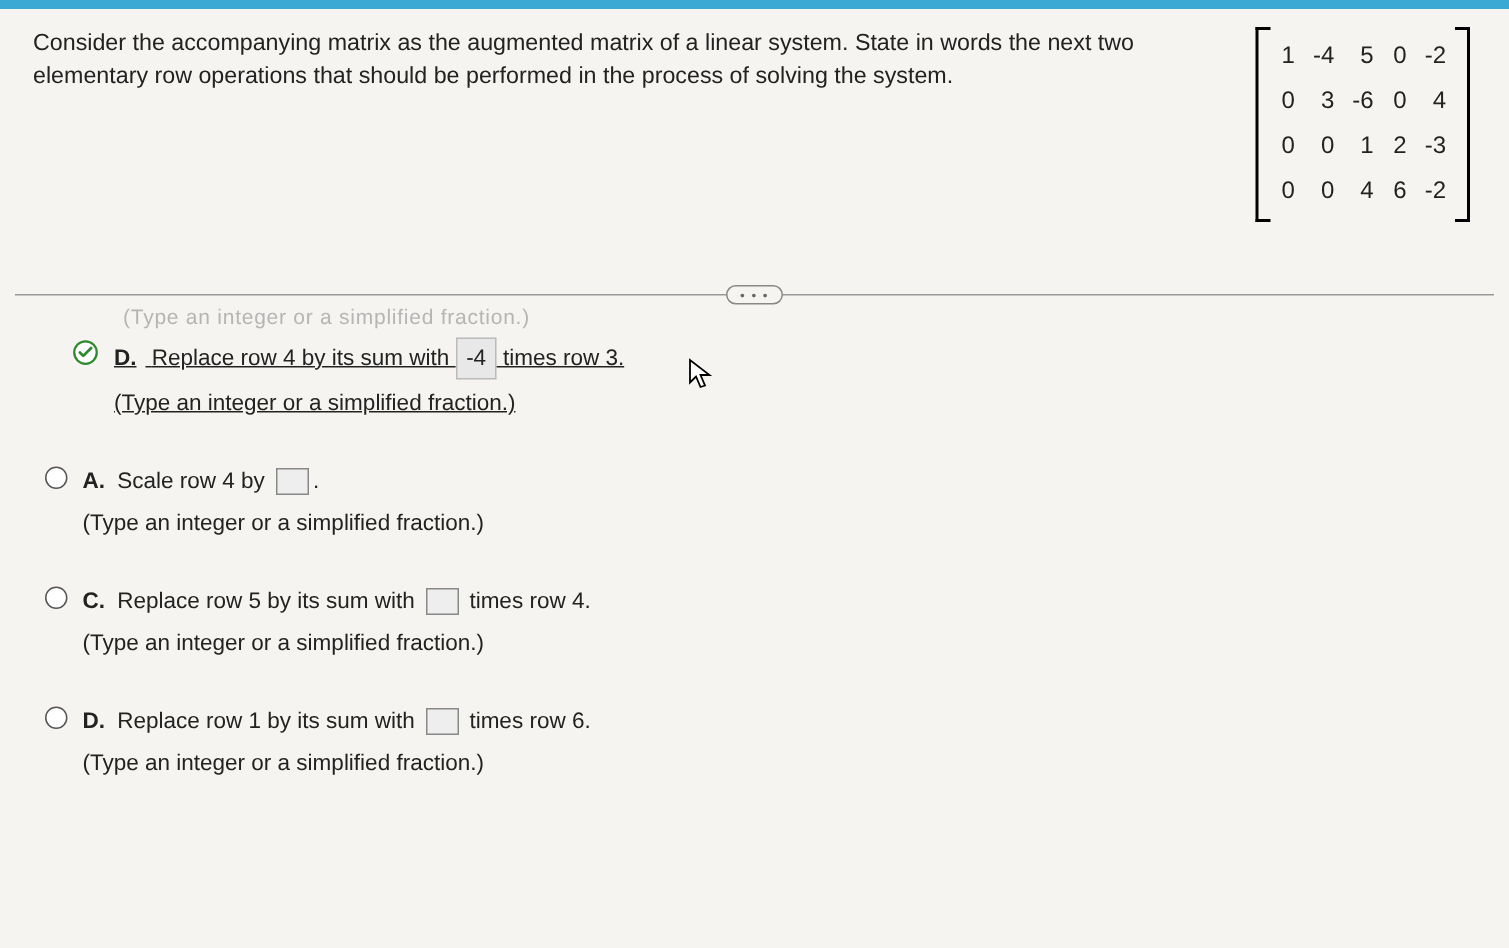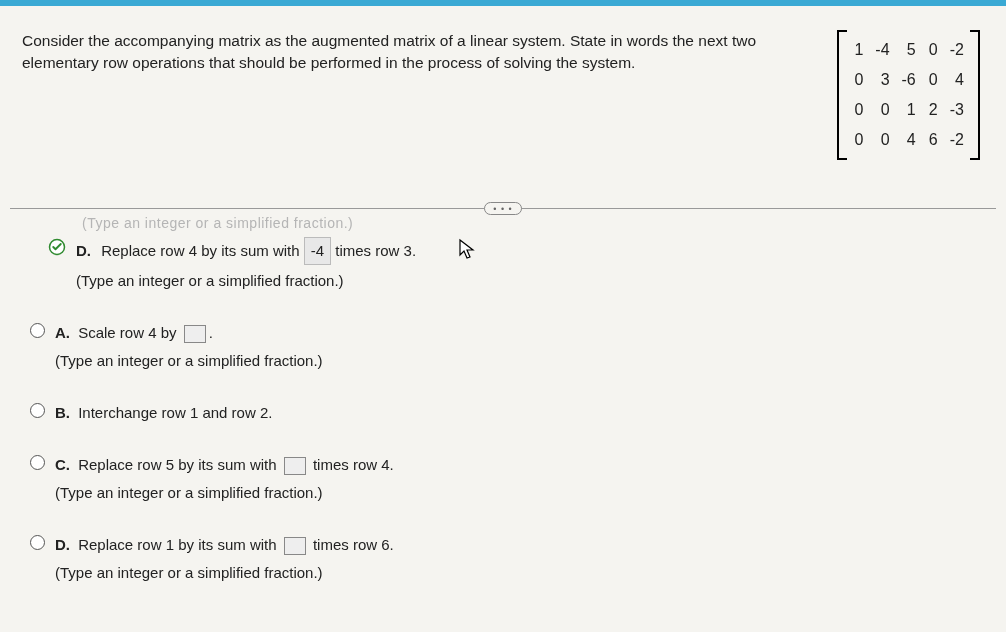--- a/index.html
+++ b/index.html
@@ -12,21 +12,21 @@
       height: 632px;
       overflow: hidden;
       position: relative;
     }
     .top-bar {
       height: 6px;
       background: #3aa9d4;
     }
     .question-header {
       display: flex;
-      padding: 24px 22px 0 22px;
+      padding: 12px 22px 0 22px;
       gap: 30px;
     }
     .question-text {
       flex: 1;
       line-height: 1.45;
       font-size: 15.5px;
     }
     .matrix-area {
       display: flex;
       align-items: center;
@@ -85,20 +85,21 @@
       letter-spacing: 0.5px;
       margin-bottom: 6px;
       font-style: normal;
     }
     .prev-option {
       display: flex;
       align-items: flex-start;
       gap: 10px;
       margin-left: 26px;
       margin-bottom: 6px;
+      text-decoration: underline;
     }
     .check-icon {
       width: 18px; height: 18px;
       flex-shrink: 0;
       margin-top: 1px;
     }
     .opt-label { font-weight: bold; margin-right: 6px; }
     .opt-text { line-height: 1.6; }
     .filled-answer {
       background: #e8e8e8;
@@ -219,27 +220,20 @@
 
     <div class="choice-row">
       <div class="radio"></div>
       <div class="opt-text">
         <span class="choice-letter">A.</span>
         <span>Scale row 4 by </span><span class="answer-box"></span><span>.</span>
         <span class="sub-hint">(Type an integer or a simplified fraction.)</span>
       </div>
     </div>
 
-    <div class="choice-row">
-      <div class="radio"></div>
-      <div class="opt-text">
-        <span class="choice-letter">B.</span>
-        <span>Interchange row 1 and row 2.</span>
-      </div>
-    </div>
 
     <div class="choice-row">
       <div class="radio"></div>
       <div class="opt-text">
         <span class="choice-letter">C.</span>
         <span>Replace row 5 by its sum with </span><span class="answer-box"></span><span> times row 4.</span>
         <span class="sub-hint">(Type an integer or a simplified fraction.)</span>
       </div>
     </div>
 

